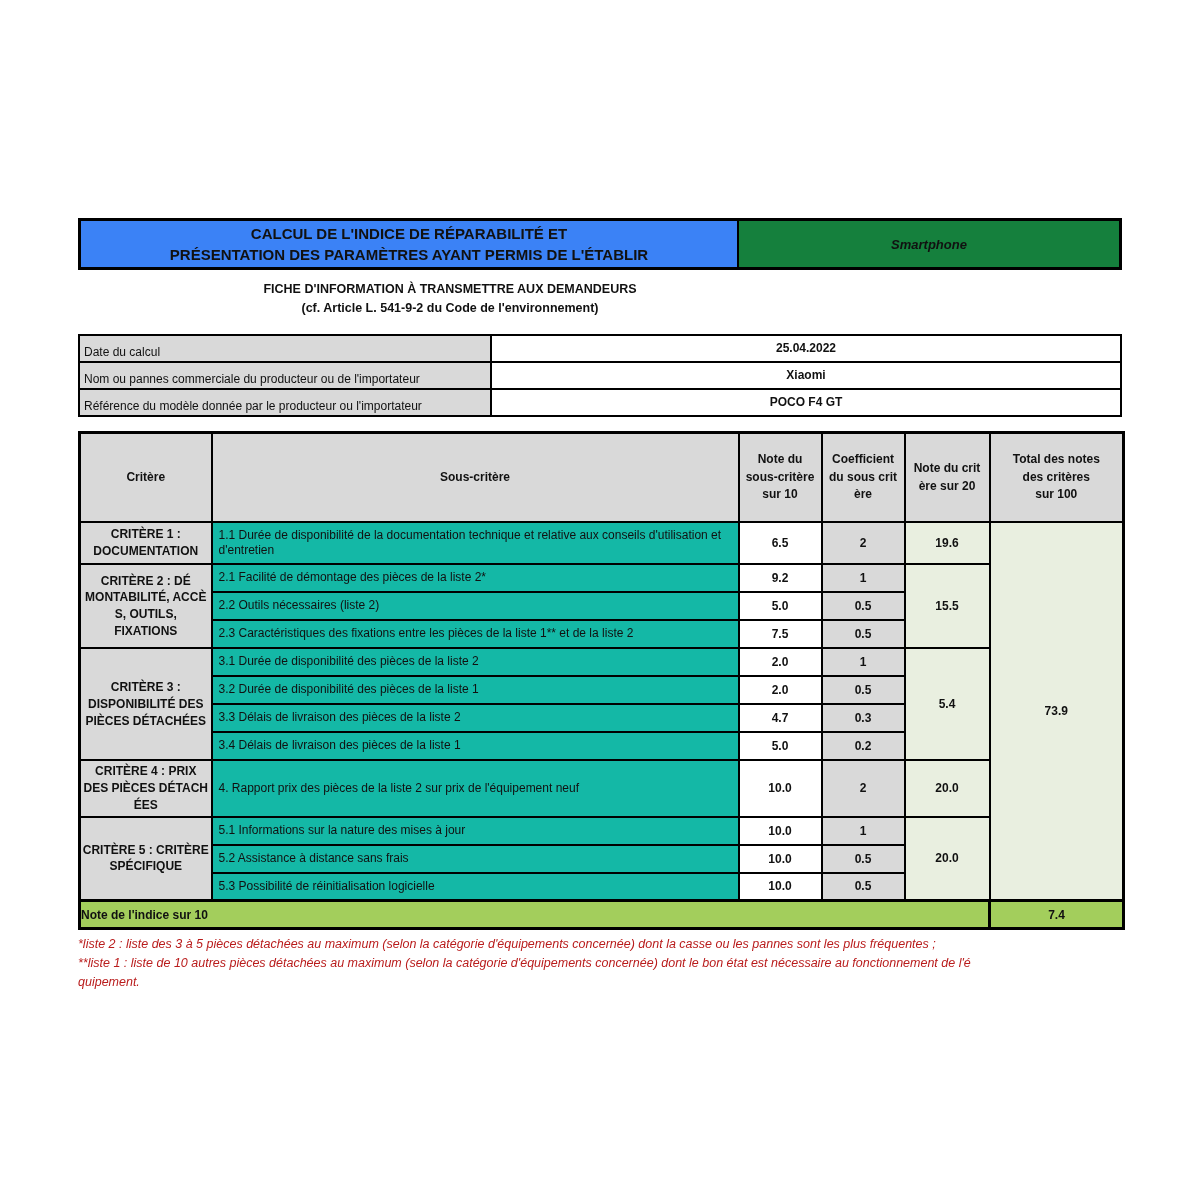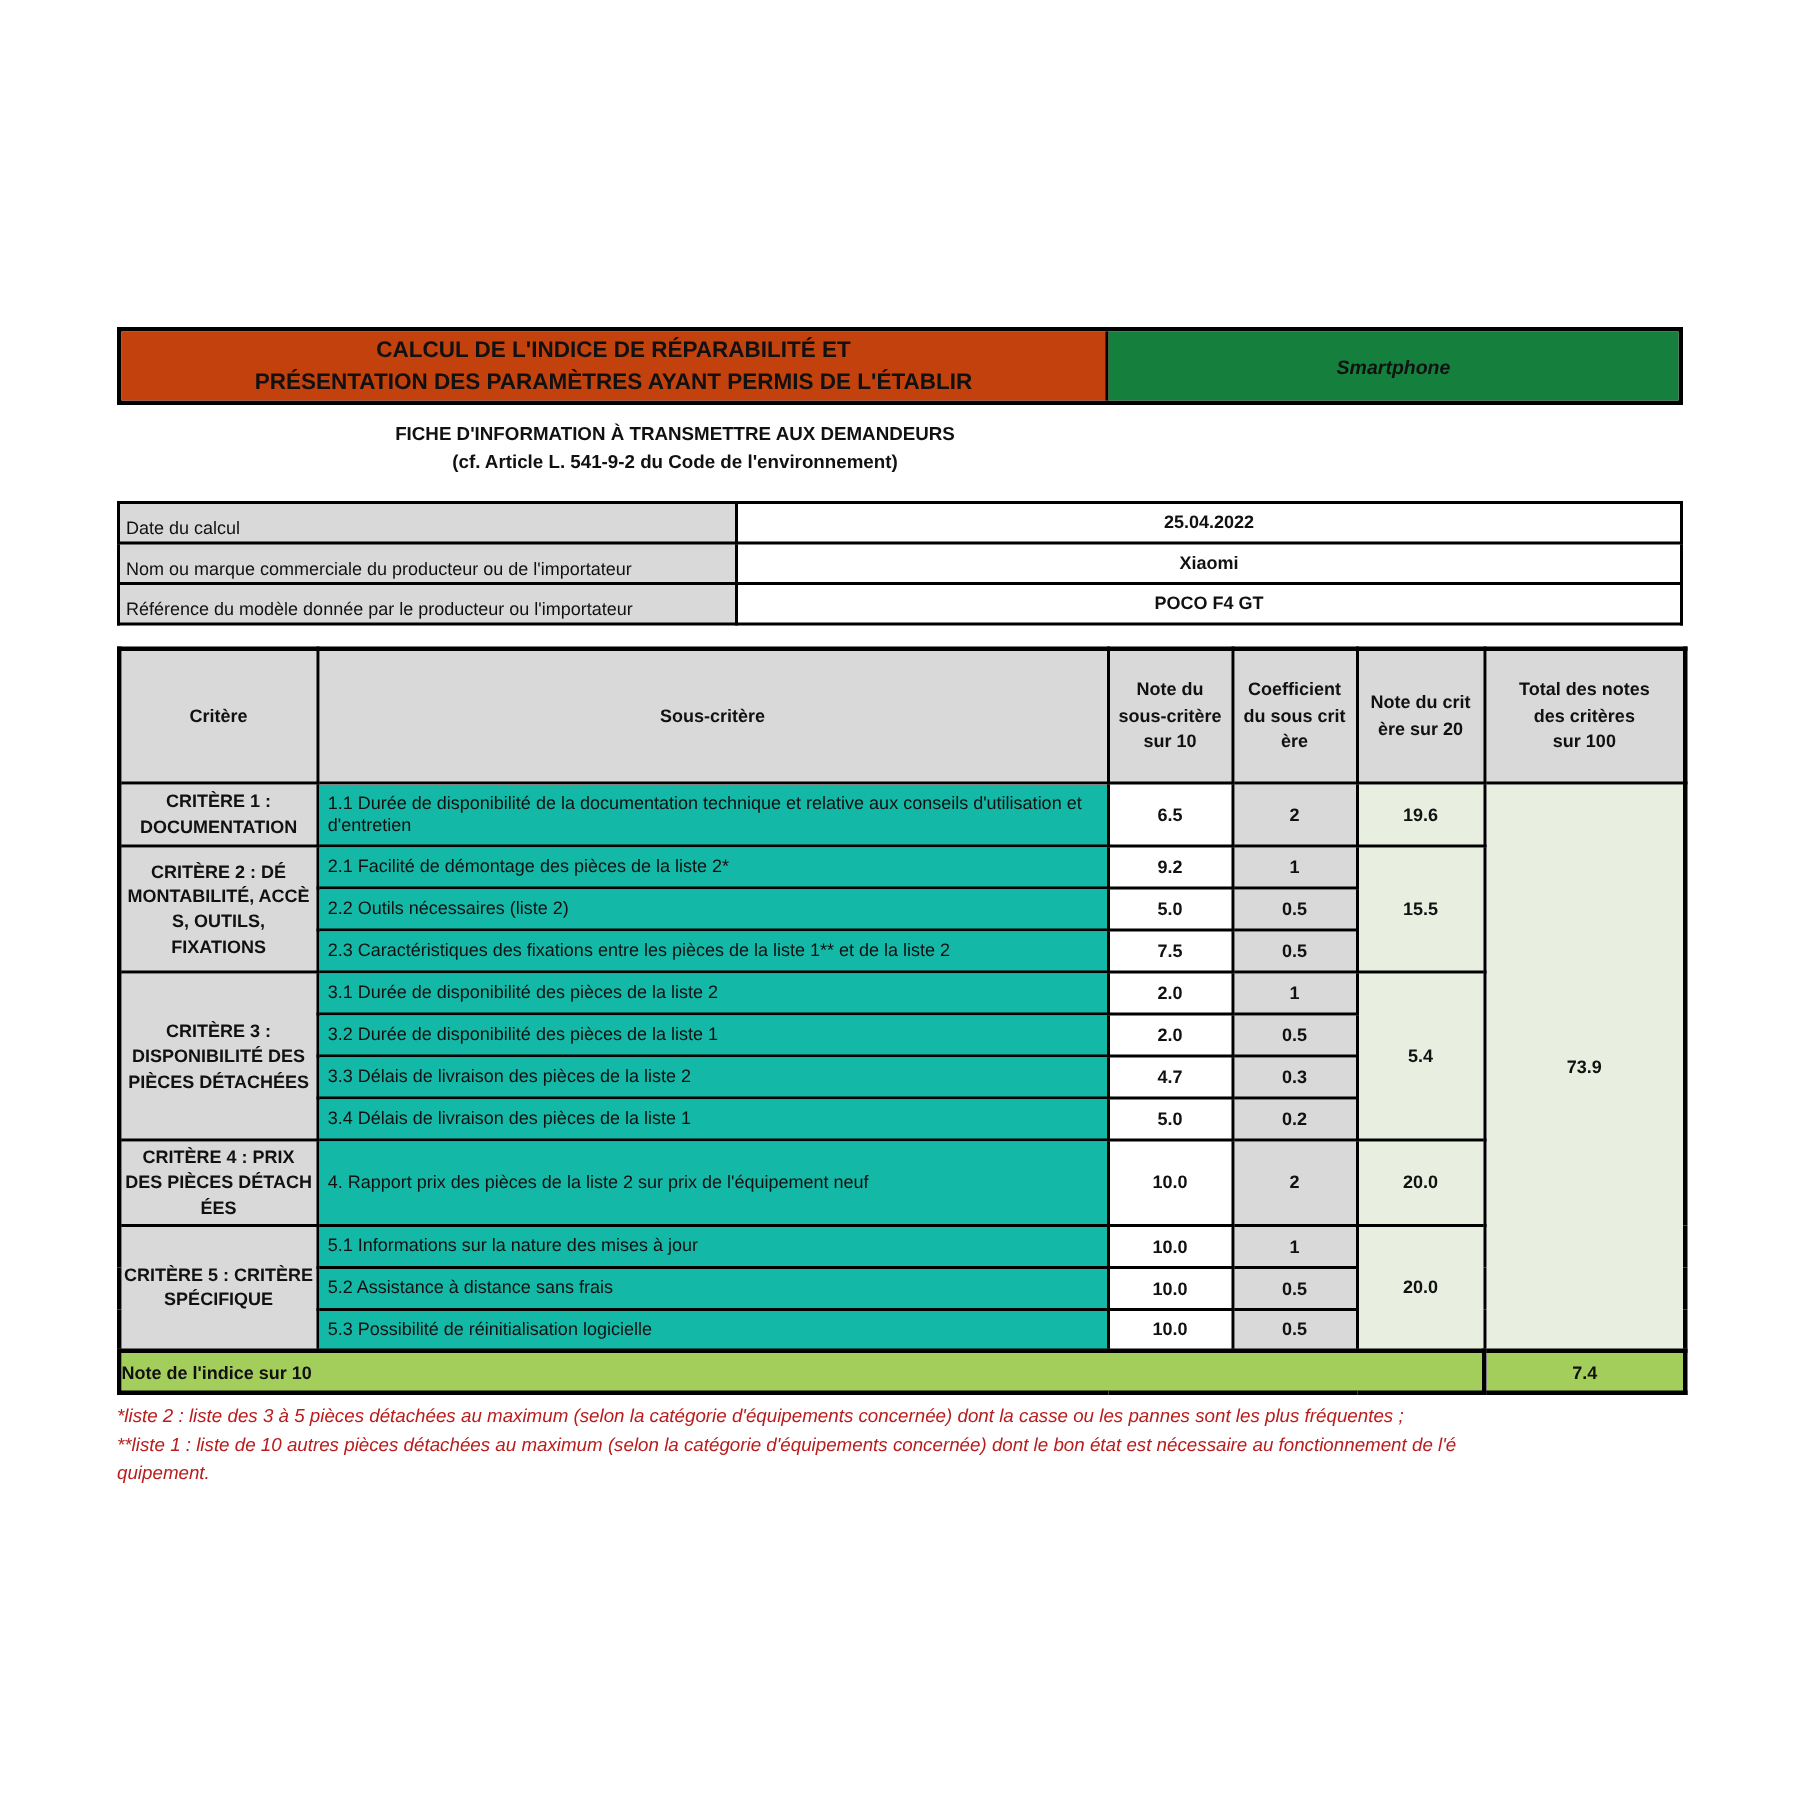--- a/index.html
+++ b/index.html
@@ -24,21 +24,21 @@
   }
 
   
   .title-table {
     display: flex;
     border: 3px solid #000;
     height: 52px;
   }
   .title-cell {
     width: 658px;
-    background: #c2410c;
+    background: #3b82f6;
     border-right: 2px solid #000;
     display: flex;
     align-items: center;
     justify-content: center;
     text-align: center;
     font-weight: bold;
     font-size: 15px;
     line-height: 1.4;
     white-space: pre-line;
   }
@@ -193,21 +193,21 @@
       <div>(cf. Article L. 541-9-2 du Code de l'environnement)</div>
     </div>
 
     <table class="info-table">
       <tbody>
         <tr>
           <td class="info-label">Date du calcul</td>
           <td class="info-value">25.04.2022</td>
         </tr>
         <tr>
-          <td class="info-label">Nom ou marque commerciale du producteur ou de l'importateur</td>
+          <td class="info-label">Nom ou pannes commerciale du producteur ou de l'importateur</td>
           <td class="info-value">Xiaomi</td>
         </tr>
         <tr>
           <td class="info-label">Référence du modèle donnée par le producteur ou l'importateur</td>
           <td class="info-value">POCO F4 GT</td>
         </tr>
       </tbody>
     </table>
 
     <table class="main-table">

